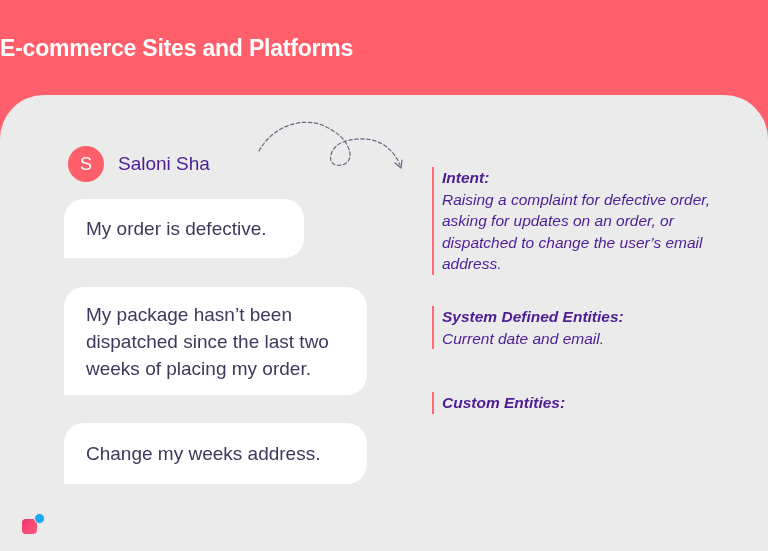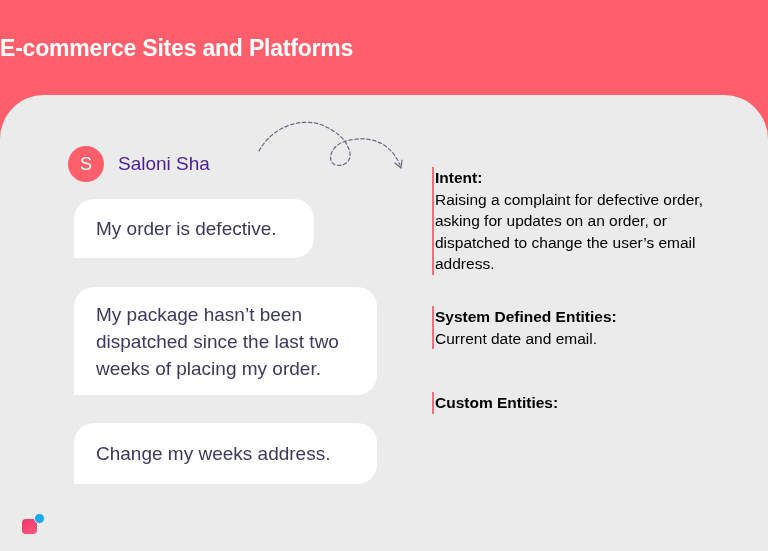--- a/index.html
+++ b/index.html
@@ -60,43 +60,44 @@
     }
     .arrow {
       position: absolute;
       left: 250px;
       top: 115px;
       width: 165px;
       height: 62px;
     }
     .bubble {
       position: absolute;
-      left: 74px;
+      left: 64px;
       background: #ffffff;
       border-radius: 20px 20px 20px 0;
       font-size: 19px;
       line-height: 27px;
       color: #3b3a5c;
       padding: 0 22px;
       box-sizing: border-box;
       display: flex;
       align-items: center;
     }
     .bubble-1 { top: 199px; width: 240px; height: 59px; }
     .bubble-2 { top: 287px; width: 303px; height: 108px; }
     .bubble-3 { top: 423px; width: 303px; height: 61px; }
 
     .info {
       position: absolute;
       left: 432px;
       border-left: 2px solid #ff6b74;
-      padding-left: 1px;
+      padding-left: 8px;
       font-size: 15.5px;
       line-height: 21.5px;
-      color: #000000;
+      color: #4c1d95;
+      font-style: italic;
     }
     .info-title {
       font-weight: bold;
       display: block;
     }
     .info-body {
       display: block;
     }
     .info-intent { top: 167px; width: 300px; }
     .info-system { top: 306px; width: 300px; }

